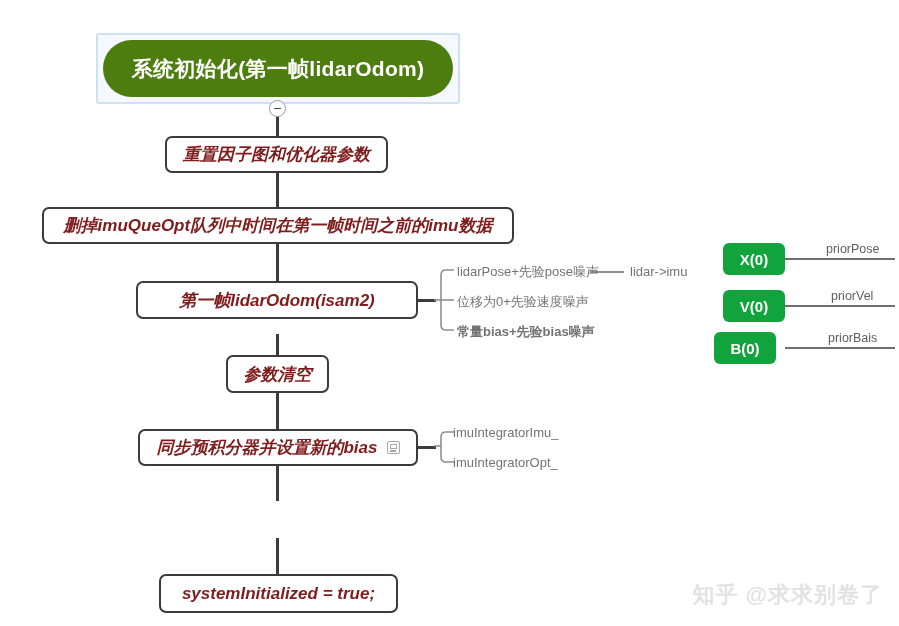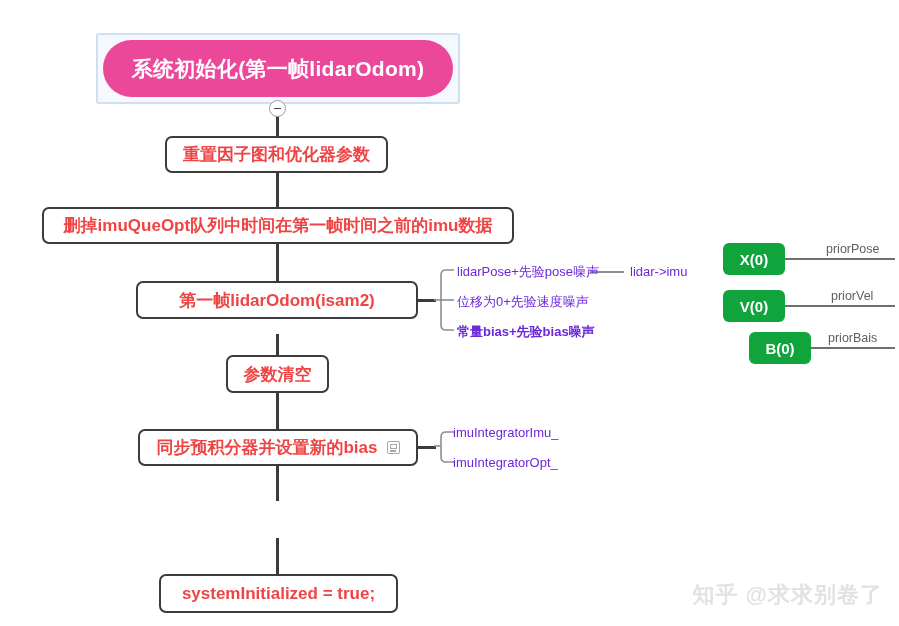--- a/index.html
+++ b/index.html
@@ -29,21 +29,21 @@
     border-radius: 3px;
     background: #f5f9ff;
     box-sizing: border-box;
   }
   .root-node {
     position: absolute;
     left: 103px;
     top: 40px;
     width: 350px;
     height: 57px;
-    background: #ec4899;
+    background: #4d7c0f;
     border-radius: 29px;
     box-sizing: border-box;
     display: flex;
     align-items: center;
     justify-content: center;
   }
   .root-label {
     color: #ffffff;
     font-size: 21px;
     font-weight: bold;
@@ -80,25 +80,26 @@
     border: 2px solid #3b3b3b;
     border-radius: 7px;
     background: #ffffff;
     box-sizing: border-box;
     display: flex;
     align-items: center;
     justify-content: center;
     z-index: 4;
   }
   .node .txt {
-    color: #ef4444;
+    color: #7f1d1d;
     font-size: 17px;
     font-weight: bold;
     white-space: nowrap;
     line-height: 1;
+    font-style: italic;
   }
   .node.code .txt {
     font-size: 17px;
     font-weight: bold;
   }
 
   
   .note-icon {
     display: inline-block;
     width: 13px;
@@ -145,21 +146,21 @@
     z-index: 1;
   }
   .hline.dark {
     background: #3b3b3b;
     height: 3px;
   }
 
   
   .branch-label {
     position: absolute;
-    color: #6d28d9;
+    color: #737373;
     font-size: 12.5px;
     white-space: nowrap;
     line-height: 1;
     z-index: 3;
   }
   .branch-label.big {
     font-size: 13px;
   }
 
   
@@ -299,21 +300,21 @@
   </div>
   <div class="chip-line" style="left:785px; top:258px; width:110px;"></div>
   <div class="chip-label" style="left:826px; top:243px;">priorPose</div>
 
   <div class="chip" style="left:723px; top:290px;">
     <span class="txt">V(0)</span>
   </div>
   <div class="chip-line" style="left:785px; top:305px; width:110px;"></div>
   <div class="chip-label" style="left:831px; top:290px;">priorVel</div>
 
-  <div class="chip" style="left:749px; top:332px;">
+  <div class="chip" style="left:714px; top:332px;">
     <span class="txt">B(0)</span>
   </div>
   <div class="chip-line" style="left:785px; top:347px; width:110px;"></div>
   <div class="chip-label" style="left:828px; top:332px;">priorBais</div>
 
   <div class="watermark">知乎 @求求别卷了</div>
 
 </div>
 
 </body></html>

